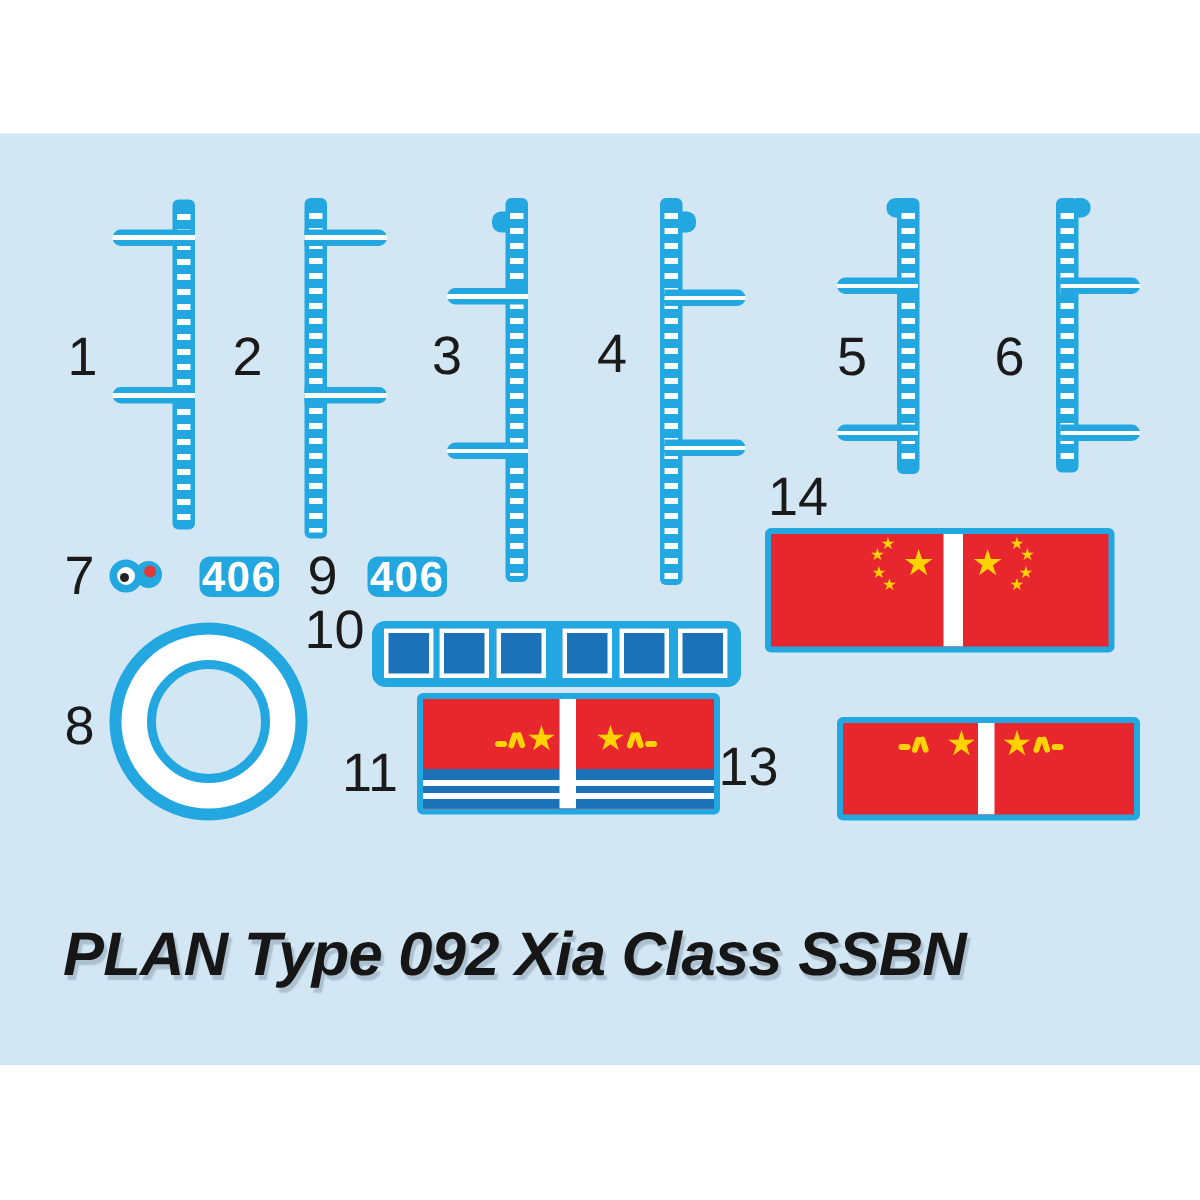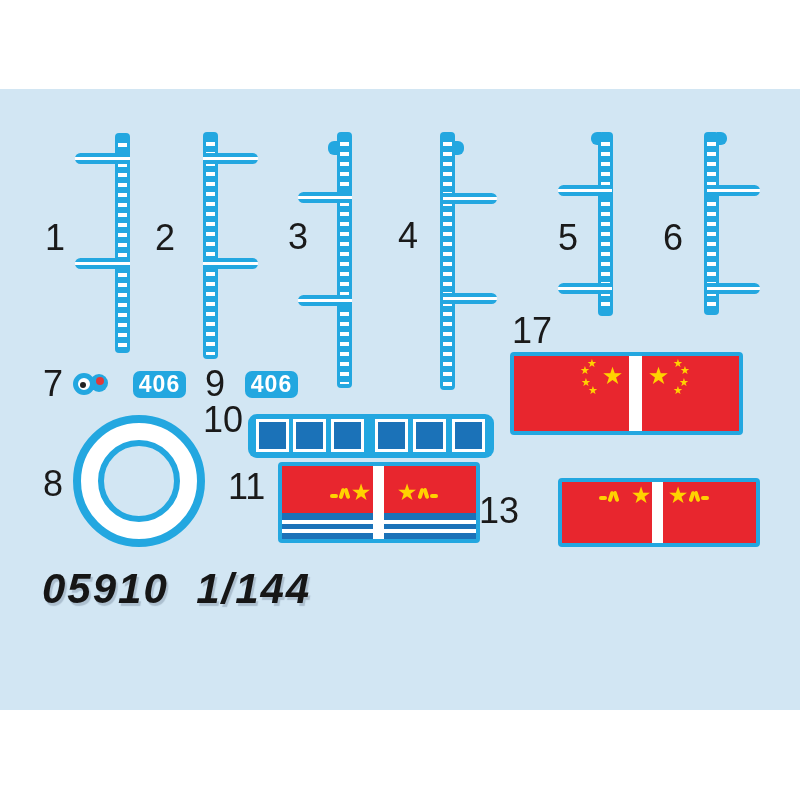--- a/index.html
+++ b/index.html
@@ -23,21 +23,21 @@
     background:linear-gradient(to bottom, var(--cyan) 0 4px, #fff 4px 7px, var(--cyan) 7px 11px);}
   .arm.left{border-radius:6px 0 0 6px;}
   .arm.right{border-radius:0 6px 6px 0;}
   .tab{position:absolute;background:var(--cyan);z-index:0;}
   .tab.left{border-radius:6px 0 0 6px;}
   .tab.right{border-radius:0 6px 6px 0;}
 
   .plabel{position:absolute;font-size:36px;line-height:36px;color:var(--ink);z-index:5;}
 
   .badge{position:absolute;width:53px;height:27px;background:var(--cyan);border-radius:7px;
-    color:#fff;font-weight:bold;font-size:23px;line-height:27px;text-align:center;letter-spacing:1px;}
+    color:#fff;font-weight:bold;font-size:28px;line-height:27px;text-align:center;letter-spacing:1px;}
 
   .blob-big{position:absolute;width:12px;height:12px;border:5px solid var(--cyan);
     border-radius:50%;background:#fff;z-index:2;}
   .black-dot{position:absolute;left:2px;top:4px;width:6px;height:6px;background:#222;border-radius:50%;}
   .blob-small{position:absolute;width:18px;height:18px;background:var(--cyan);border-radius:50%;z-index:1;}
   .red-dot{position:absolute;left:6px;top:3px;width:8px;height:8px;background:#E03A3A;border-radius:50%;}
 
   .ring{position:absolute;width:116px;height:116px;border:8px solid var(--cyan);
     border-radius:50%;background:#fff;}
   .ring-hole{position:absolute;left:17px;top:17px;width:70px;height:70px;border:6px solid var(--cyan);
@@ -118,22 +118,22 @@
   <span class="plabel" style="left:45px;top:220px">1</span>
   <span class="plabel" style="left:155px;top:220px">2</span>
   <span class="plabel" style="left:288px;top:219px">3</span>
   <span class="plabel" style="left:398px;top:218px">4</span>
   <span class="plabel" style="left:558px;top:220px">5</span>
   <span class="plabel" style="left:663px;top:220px">6</span>
   <span class="plabel" style="left:43px;top:366px">7</span>
   <span class="plabel" style="left:43px;top:466px">8</span>
   <span class="plabel" style="left:205px;top:366px">9</span>
   <span class="plabel" style="left:203px;top:402px">10</span>
-  <span class="plabel" style="left:228px;top:469px">11</span>
-  <span class="plabel" style="left:512px;top:313px">17</span>
+  <span class="plabel" style="left:228px;top:497px">11</span>
+  <span class="plabel" style="left:512px;top:313px">14</span>
   <span class="plabel" style="left:479px;top:493px">13</span>
 
   <div>
     <div class="blob-small" style="left:90px;top:374px">
       <div class="red-dot"></div>
     </div>
     <div class="blob-big" style="left:73px;top:373px">
       <div class="black-dot"></div>
     </div>
   </div>
@@ -198,14 +198,14 @@
     <span class="star star-mid" style="left:68px;top:2px">★</span>
     <span class="star star-mid" style="left:105px;top:2px">★</span>
     <span class="ba" style="left:126px;top:9px">
         <i class="s1"></i>
         <i class="s2"></i>
       </span>
     <span class="yi" style="left:139px;top:14px"></span>
     <div class="vstripe" style="left:90px;width:11px"></div>
   </div>
 
-  <div class="title title1">05910  1/144</div>
+  <div class="title title2">PLAN Type 092 Xia Class SSBN</div>
 </div>
 
 </body></html>

